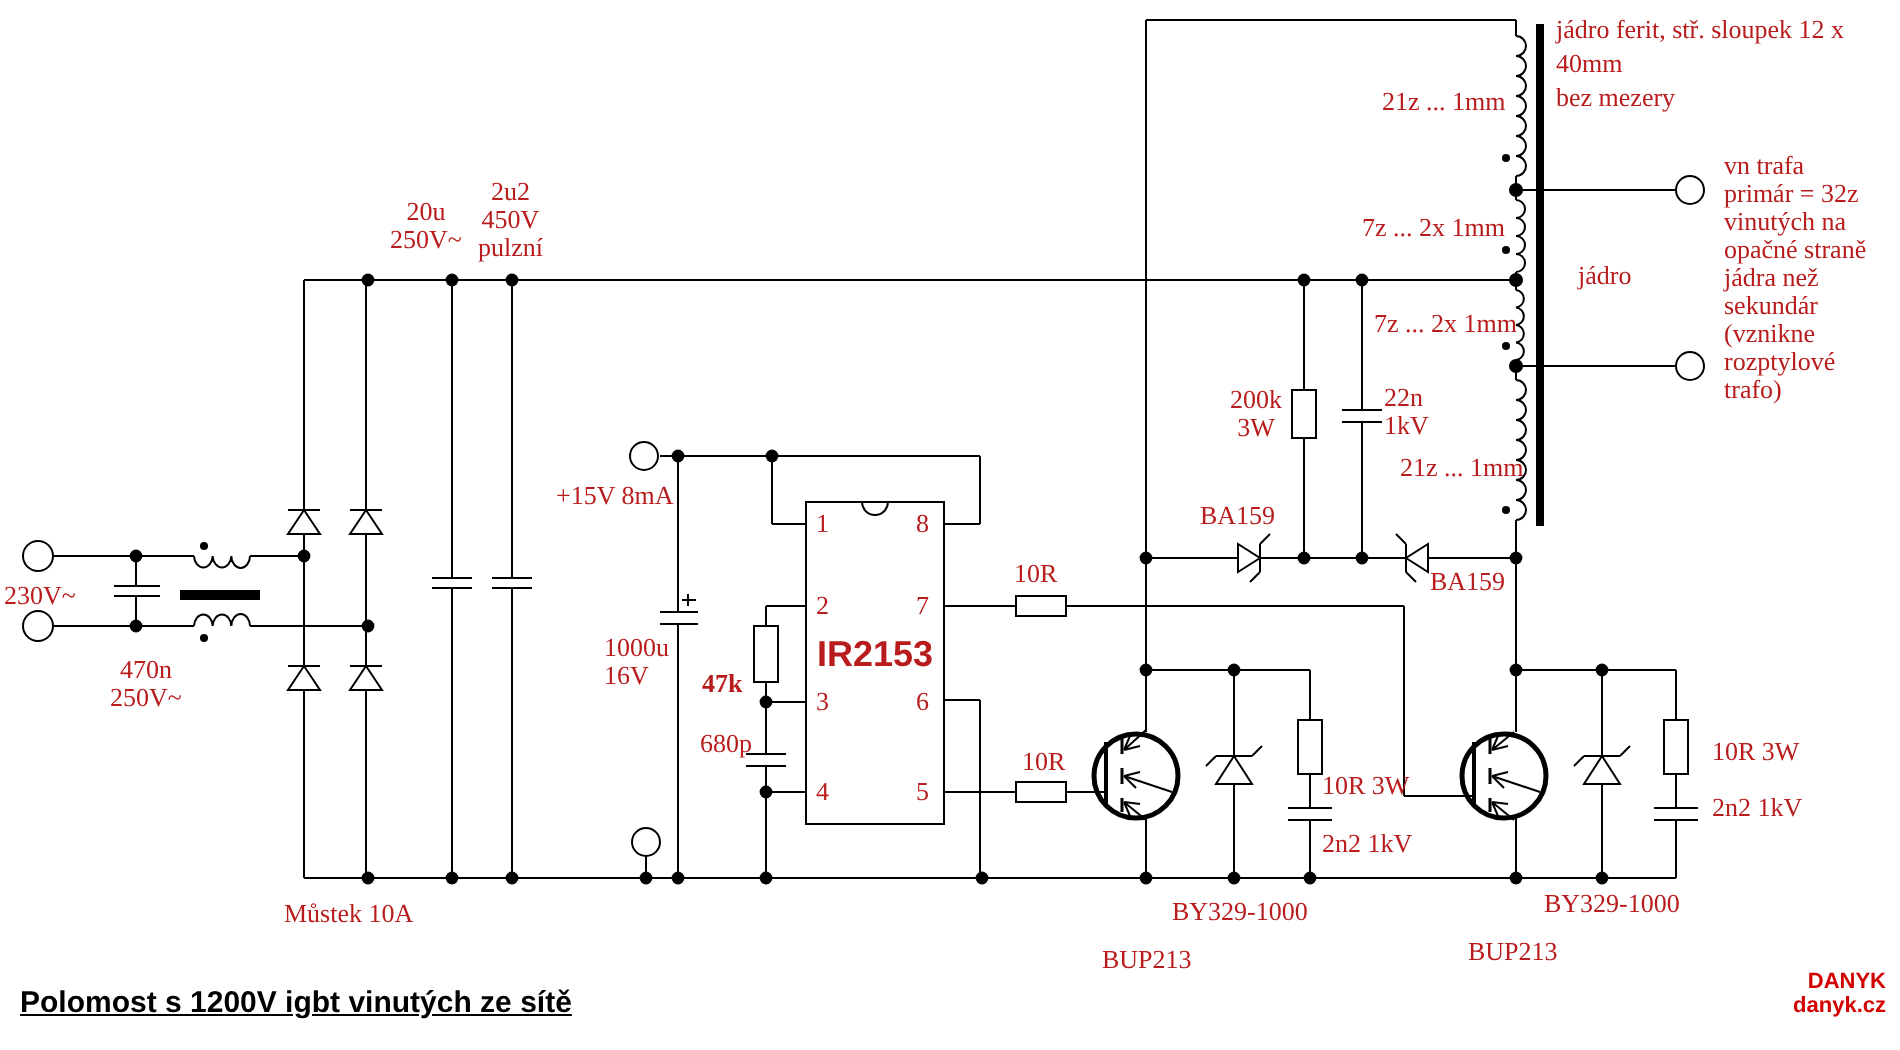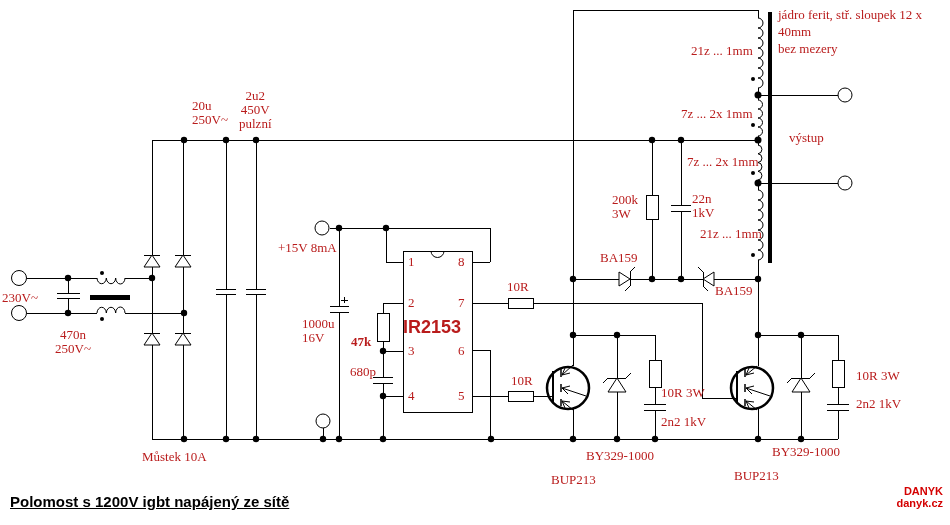--- a/index.html
+++ b/index.html
@@ -1,20 +1,20 @@
 <!DOCTYPE html>
 <html><head>
 <meta charset="utf-8">
 <style>
   html,body{margin:0;padding:0;background:#fff;}
   .canvas{position:relative;width:950px;height:525px;background:#ffffff;overflow:hidden;
           font-family:"Liberation Serif",serif;color:#000;}
   .canvas svg{position:absolute;left:0;top:0;}
   .lbl{position:absolute;font-size:13px;line-height:14px;white-space:pre-line;color:#b91c1c;}
-  .ctr{}
+  .ctr{text-align:center;}
   .icname{font-family:"Liberation Sans",sans-serif;font-weight:bold;font-size:18px;}
   .title{position:absolute;font-family:"Liberation Sans",sans-serif;font-weight:bold;
          font-size:15px;text-decoration:underline;white-space:nowrap;}
   .wm{position:absolute;font-family:"Liberation Sans",sans-serif;font-size:11px;
       line-height:12px;text-align:right;white-space:pre-line;font-weight:bold;}
 </style>
 </head>
 <body>
 
 <div class="canvas">
@@ -230,19 +230,28 @@
 <div class="lbl" style="left:856px;top:397px;">2n2 1kV</div>
 <div class="lbl" style="left:772px;top:445px;">BY329-1000</div>
 <div class="lbl" style="left:734px;top:469px;">BUP213</div>
 
 <div class="lbl" style="left:691px;top:44px;">21z ... 1mm</div>
 <div class="lbl" style="left:681px;top:107px;">7z ... 2x 1mm</div>
 <div class="lbl" style="left:687px;top:155px;">7z ... 2x 1mm</div>
 <div class="lbl" style="left:700px;top:227px;">21z ... 1mm</div>
 <div class="lbl" style="left:778px;top:6px;line-height:17px;">jádro ferit, stř. sloupek 12 x 40mm
 bez mezery</div>
-<div class="lbl" style="left:789px;top:131px;">výstup</div>
-
-<div class="title" style="left:10px;top:493px;">Polomost s 1200V igbt napájený ze sítě</div>
+<div class="lbl" style="left:789px;top:131px;">jádro</div>
+<div class="lbl" style="left:862px;top:76px;">vn trafa
+primár = 32z
+vinutých na
+opačné straně
+jádra než
+sekundár
+(vznikne
+rozptylové
+trafo)</div>
+
+<div class="title" style="left:10px;top:493px;">Polomost s 1200V igbt vinutých ze sítě</div>
 <div class="wm" style="left: 880px; top: 485px; width: 63px; color: rgb(212, 0, 0);">DANYK
 danyk.cz</div>
 
 </div>
 
 </body></html>

